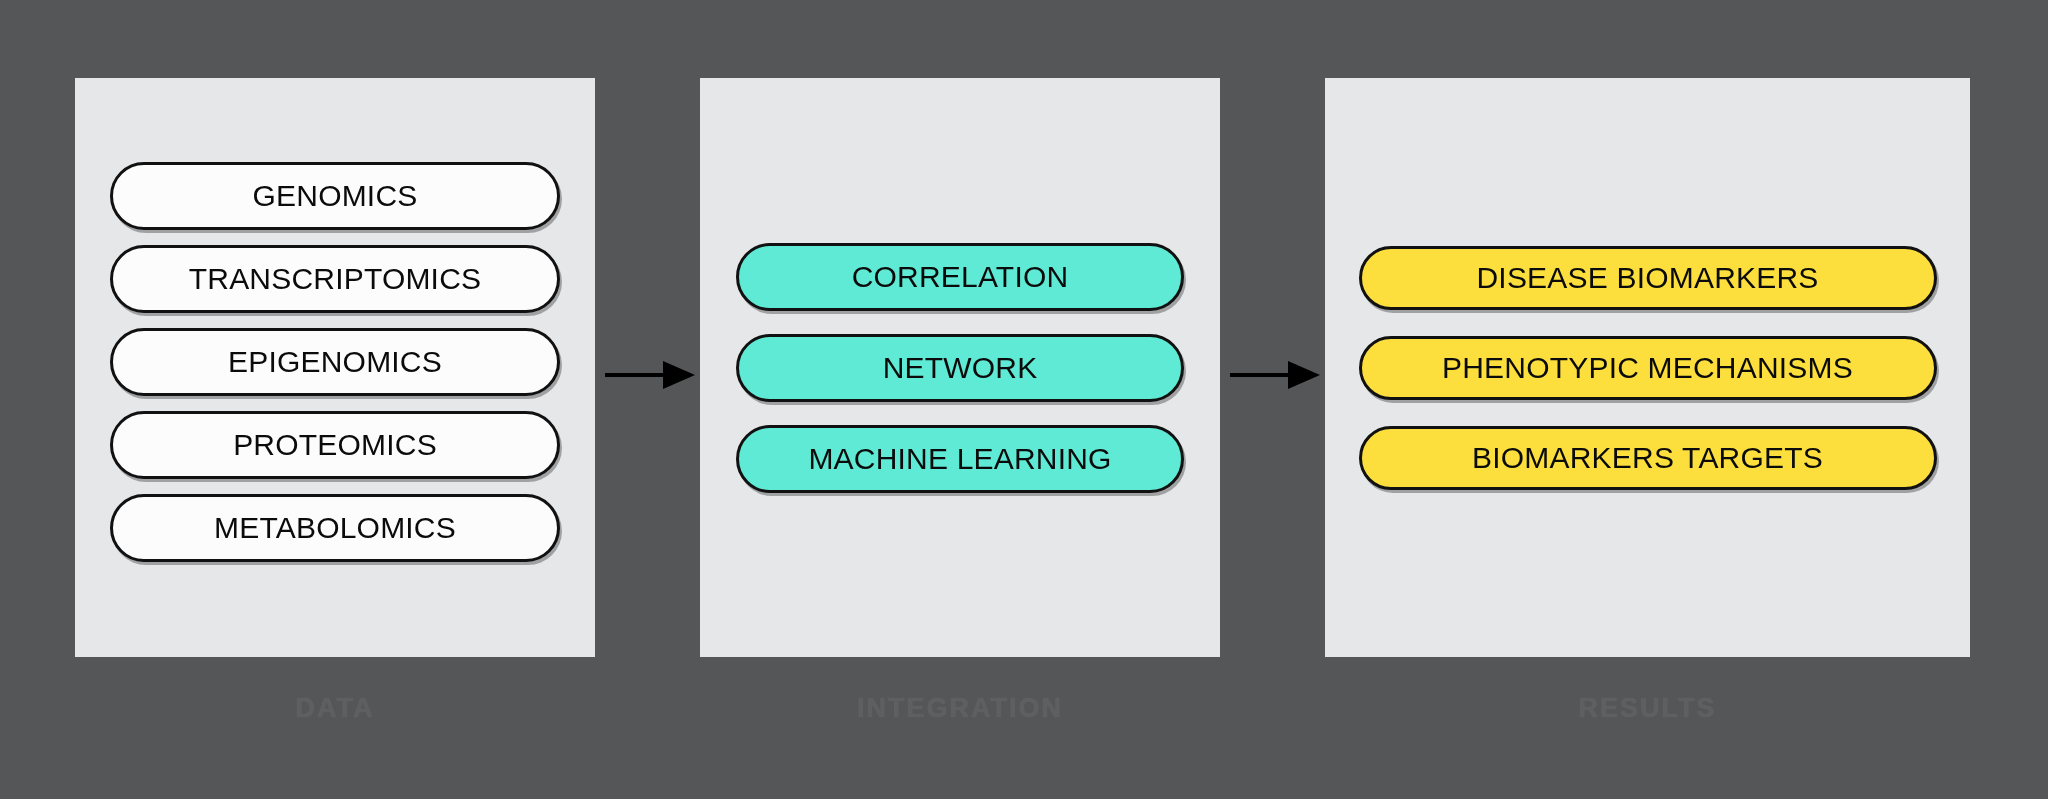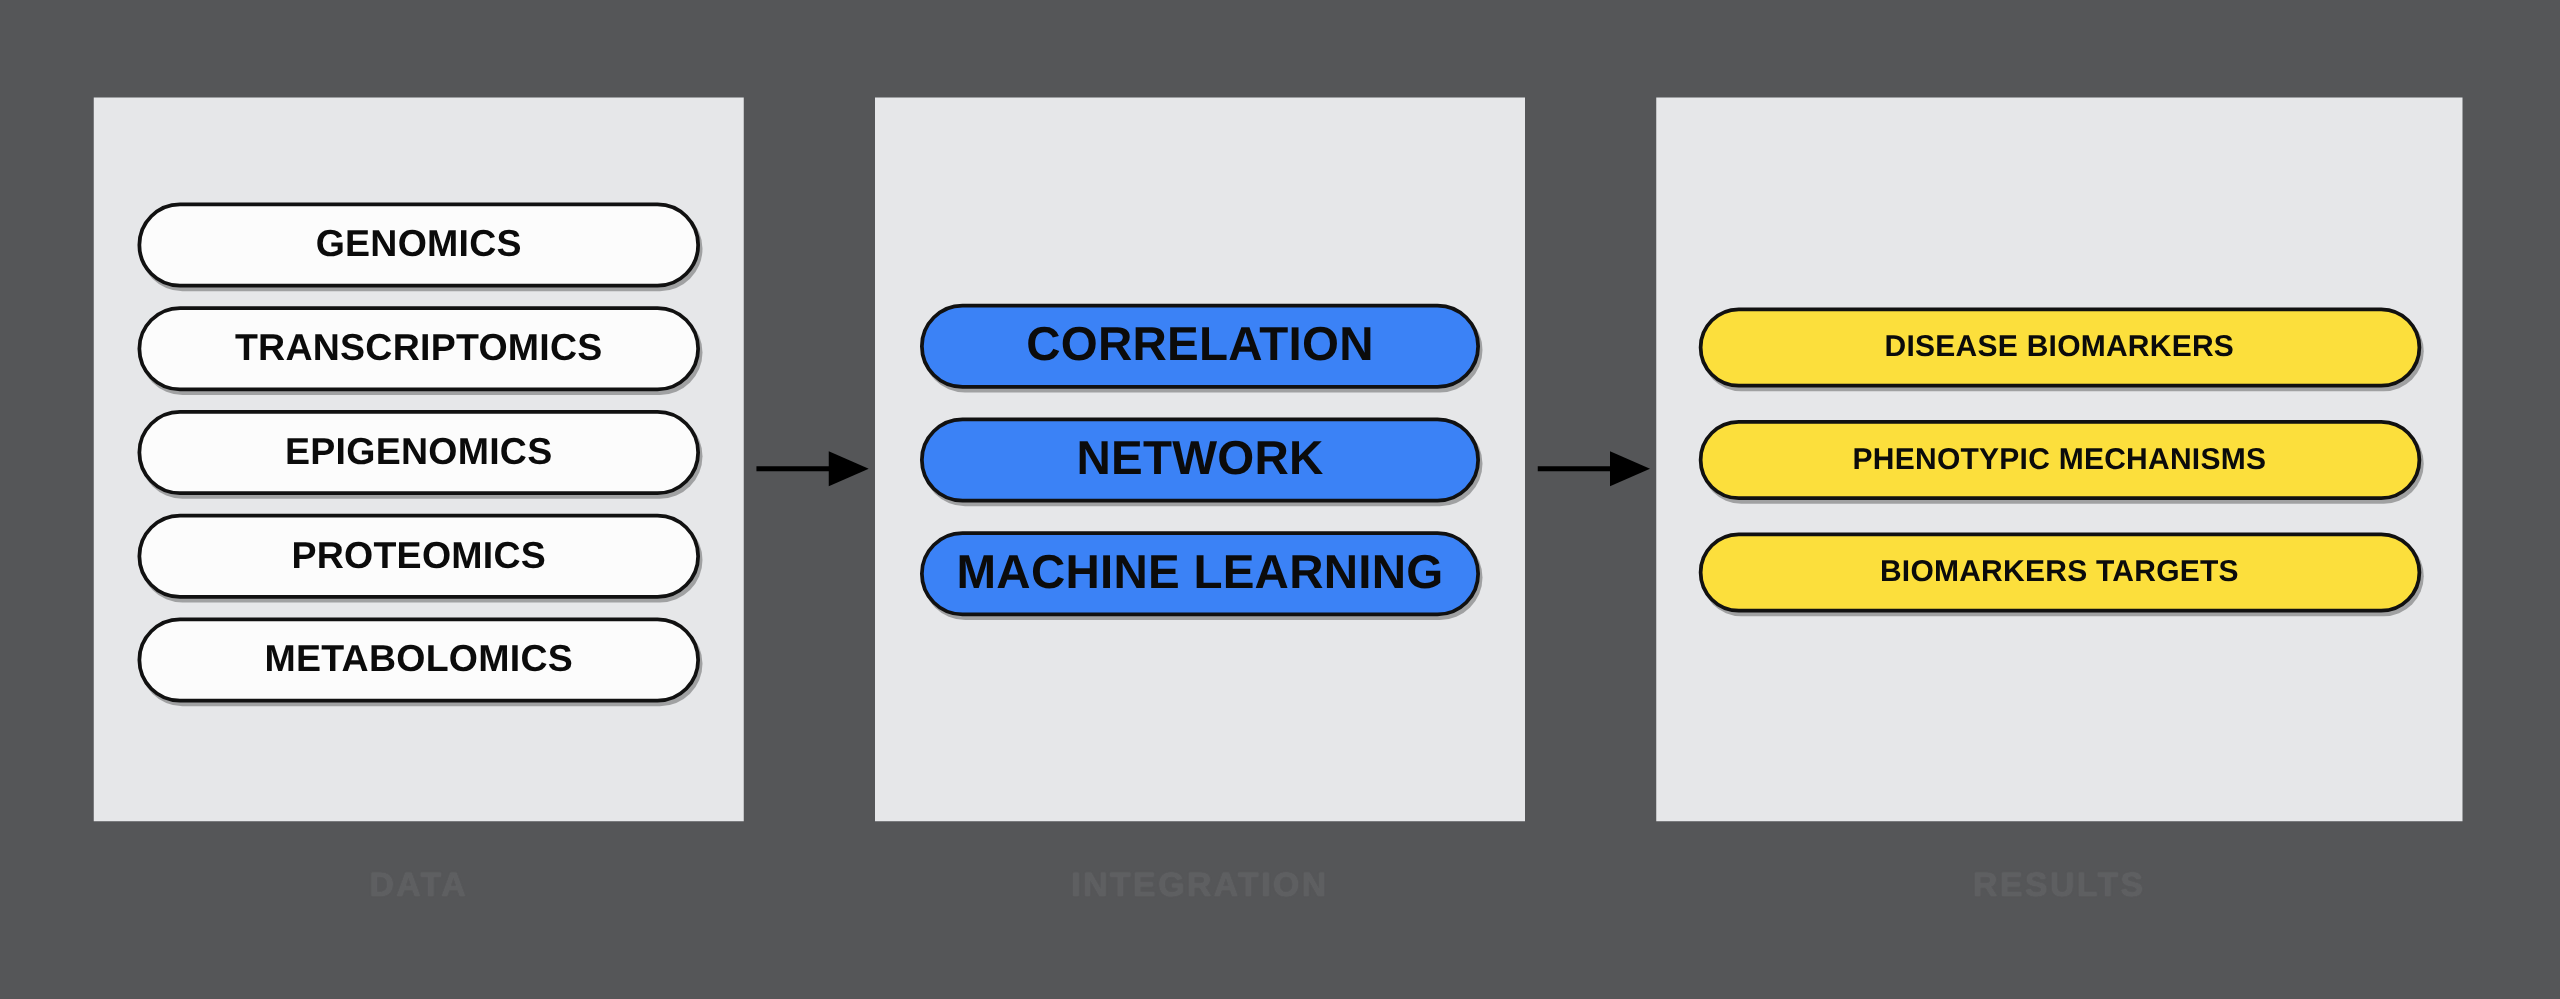--- a/index.html
+++ b/index.html
@@ -40,53 +40,53 @@
   }
 
   
   .pill {
     box-sizing: border-box;
     display: flex;
     align-items: center;
     justify-content: center;
     border: 3px solid #111111;
     border-radius: 999px;
-    font-weight: bold;
+    font-weight: normal;
     color: #0b0b0b;
     letter-spacing: 0.2px;
     white-space: nowrap;
     box-shadow: 2px 3px 0 rgba(0,0,0,0.30);
   }
 
   
   #panel-data .pill {
     width: 450px;
     height: 68px;
     background: #FCFCFC;
     font-size: 30px;
     margin-bottom: 15px;
   }
   #panel-data .pill:last-child { margin-bottom: 12px; }
 
   
   #panel-integration .pill {
     width: 448px;
     height: 68px;
-    background: #3b82f6;
-    font-size: 38px;
+    background: #5eead4;
+    font-size: 30px;
     margin-bottom: 23px;
   }
   #panel-integration .pill:last-child { margin-bottom: 0; }
 
   
   #panel-results .pill {
     width: 578px;
     height: 64px;
     background: #FCDF3C;
-    font-size: 24px;
+    font-size: 30px;
     margin-bottom: 26px;
   }
   #panel-results .pill:last-child { margin-bottom: 0; }
 
   
   .arrow {
     position: absolute;
     top: 355px;
     width: 90px;
     height: 40px;

